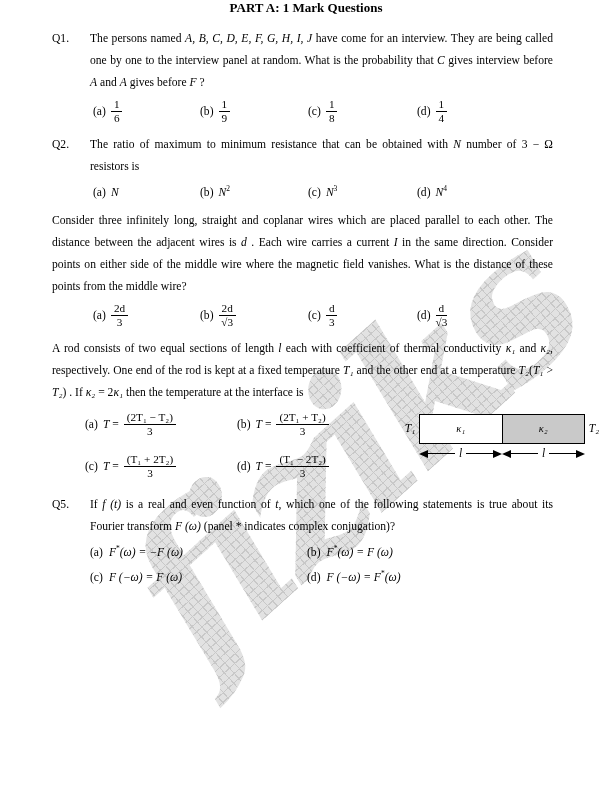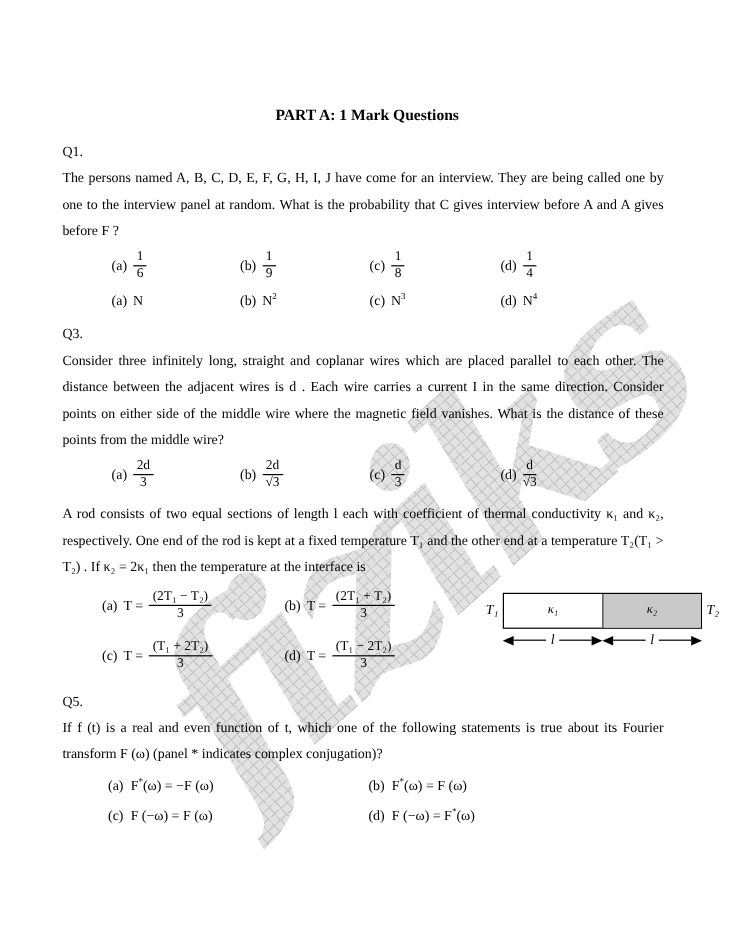--- a/index.html
+++ b/index.html
@@ -15,27 +15,27 @@
     font-family:"DejaVu Serif",serif;font-style:italic;font-weight:bold;
     font-size:195px;line-height:220px;letter-spacing:-12px;
     transform:rotate(-42deg);
     color:transparent;
     background:
       repeating-linear-gradient(0deg,#c8c8c8 0 1px,transparent 1px 7px),
       repeating-linear-gradient(90deg,#c8c8c8 0 1px,#e2e2e2 1px 7px);
     -webkit-background-clip:text;background-clip:text;
   }
   
-  .content{position:relative;z-index:1;padding-top:88px;}
+  .content{position:relative;z-index:1;}
   .title{text-align:center;font-weight:bold;font-size:13px;line-height:16px;}
-  .qrow{display:flex;margin-top:12px;padding:0 59px 0 52px;flex-direction:column;}
+  .qrow{display:flex;margin-top:12px;padding:0 59px 0 52px;}
   .qrow.tight{margin-top:8px;}
   .qnum{width:38px;flex:none;font-size:11.6px;line-height:22px;}
   .qbody{flex:1;text-align:justify;font-size:11.6px;line-height:22px;}
-  .mvar{}
+  .mvar{font-style:italic;}
   sup{font-size:7.5px;line-height:0;vertical-align:5px;font-style:normal;}
 
   
   .opts4{display:flex;align-items:center;margin:4px 0 0 93px;font-size:11.6px;}
   .opts4 .opt{display:flex;align-items:center;gap:5px;flex:none;}
   .opts4 .opt:nth-child(1){width:107px;}
   .opts4 .opt:nth-child(2){width:108px;}
   .opts4 .opt:nth-child(3){width:109px;}
   .optrow-text{height:18px;margin-top:6px;}
 
@@ -107,41 +107,44 @@
       </div>
       <div class="opt">
         <span class="olabel">(d)</span>
         <span class="frac">
             <span class="num">1</span>
             <span class="den">4</span>
           </span>
       </div>
     </div>
 
+    <div class="qrow tight">
+      <div class="qnum">Q2.</div>
+      <div class="qbody"><span>The ratio of maximum to minimum resistance that can be obtained with </span><span class="mvar">N</span><span> number  of </span><span>3 − Ω</span><span> resistors is</span></div>
+    </div>
     <div class="opts4 optrow-text">
       <div class="opt">
         <span class="olabel">(a)</span>
         <span><span class="mvar">N</span></span>
       </div>
       <div class="opt">
         <span class="olabel">(b)</span>
         <span><span class="mvar">N</span><sup>2</sup></span>
       </div>
       <div class="opt">
         <span class="olabel">(c)</span>
         <span><span class="mvar">N</span><sup>3</sup></span>
       </div>
       <div class="opt">
         <span class="olabel">(d)</span>
         <span><span class="mvar">N</span><sup>4</sup></span>
       </div>
     </div>
 
     <div class="qrow tight">
-      <div class="qnum">Q3.</div>
       <div class="qbody"><span>Consider three infinitely long, straight and coplanar wires which are placed parallel to each other. The distance between the adjacent wires is </span><span class="mvar">d</span><span> . Each wire carries a current </span><span class="mvar">I</span><span> in the same direction. Consider points on either side of the middle wire where the magnetic field vanishes. What is the distance of these points from the middle wire?</span></div>
     </div>
     <div class="opts4">
       <div class="opt">
         <span class="olabel">(a)</span>
         <span class="frac vfrac">
             <span class="num">2d</span>
             <span class="den">3</span>
           </span>
       </div>

